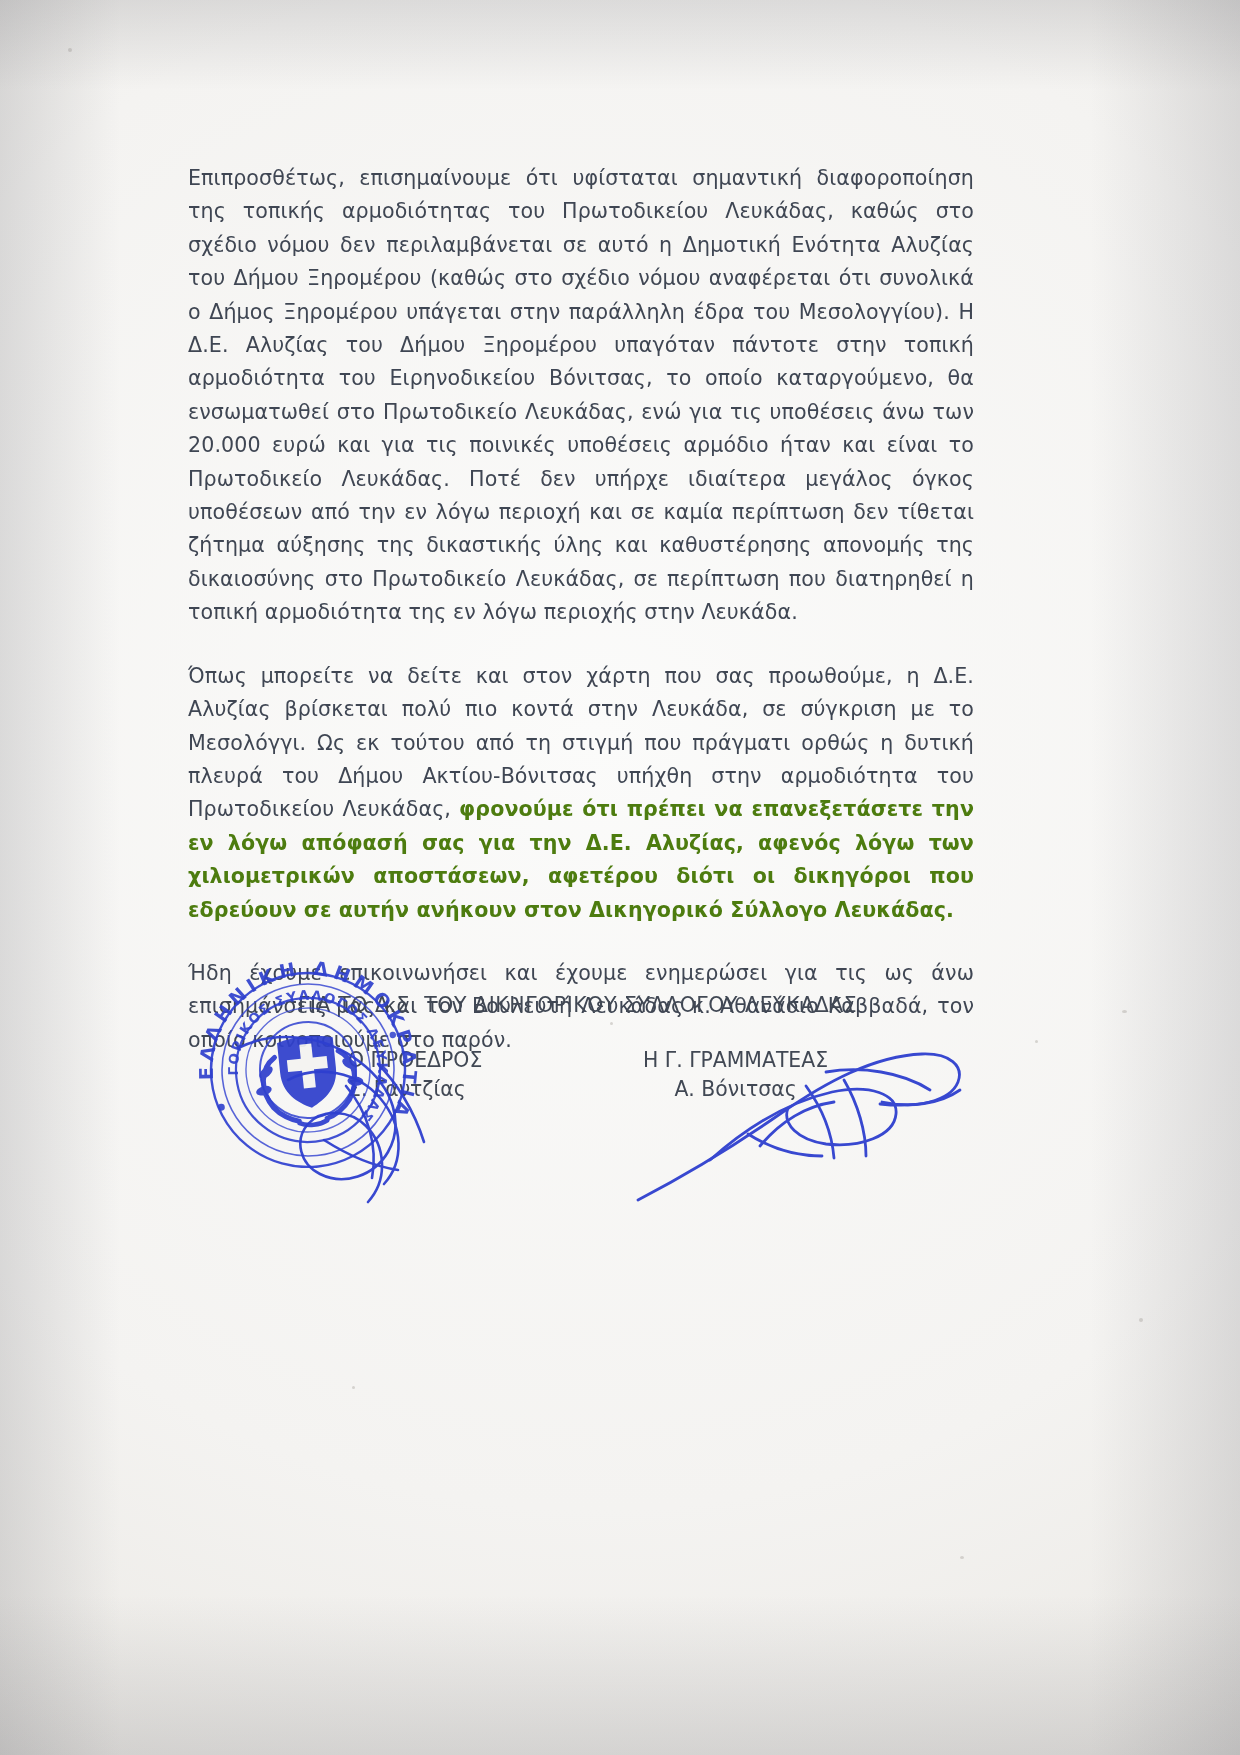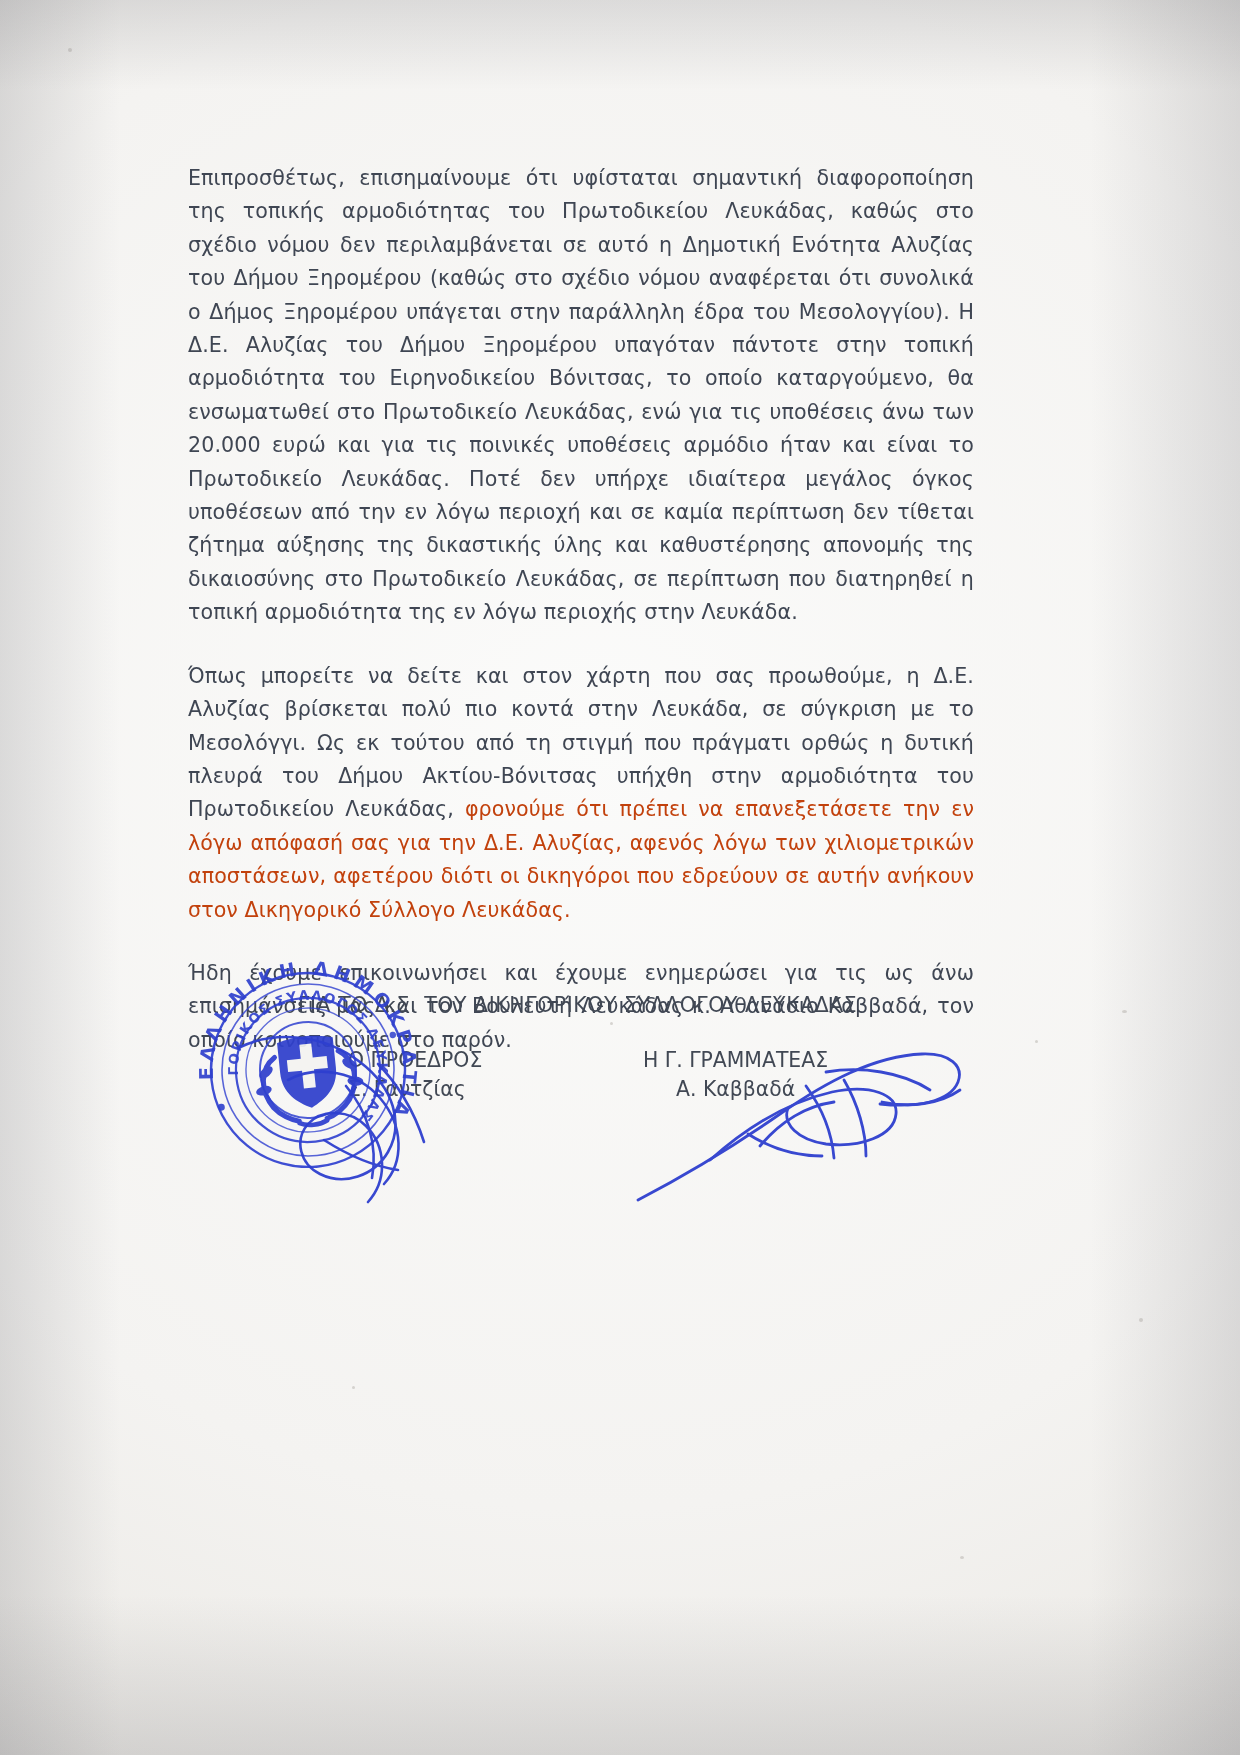--- a/index.html
+++ b/index.html
@@ -69,22 +69,22 @@
     font-size: 20.6px;
     line-height: 33.4px;
     text-align: justify;
     text-justify: inter-word;
     color: #3f4653;
     letter-spacing: 0.1px;
   }
   p.para.last { margin-bottom: 0; }
 
   .bold-run {
-    font-weight: normal;
-    color: #c2410c;
+    font-weight: bold;
+    color: #4d7c0f;
   }
 
   .signblock {
     position: absolute;
     left: 188px;
     top: 0;
     width: 790px;
   }
   .sign-head {
     position: absolute;
@@ -173,21 +173,21 @@
   <div class="signblock">
     <div class="sign-head">ΓΙΑ ΤΟ Δ.Σ. ΤΟΥ ΔΙΚΗΓΟΡΙΚΟΥ ΣΥΛΛΟΓΟΥ ΛΕΥΚΑΔΑΣ</div>
 
     <div class="sign-col-left">
       <span>Ο ΠΡΟΕΔΡΟΣ</span><br>
       <span>Σ. Γαντζίας</span>
     </div>
 
     <div class="sign-col-right">
       <span class="nm">Η Γ. ΓΡΑΜΜΑΤΕΑΣ</span>
-      <span class="nm">Α. Καββαδά</span>
+      <span class="nm">Α. Βόνιτσας</span>
     </div>
   </div>
 
   <svg class="seal" viewBox="0 0 224 210" xmlns="http://www.w3.org/2000/svg">
     <defs>
       <path id="ringOuter" d="M 112 112 m -95 0 a 95 95 0 1 1 190 0 a 95 95 0 1 1 -190 0"></path>
       <path id="ringInner" d="M 112 112 m -70 0 a 70 70 0 1 1 140 0 a 70 70 0 1 1 -140 0"></path>
     </defs>
     <g transform="rotate(-6 112 112)">
       <circle cx="112" cy="112" r="97" class="ink" stroke-width="2.4" opacity=".92"></circle>

